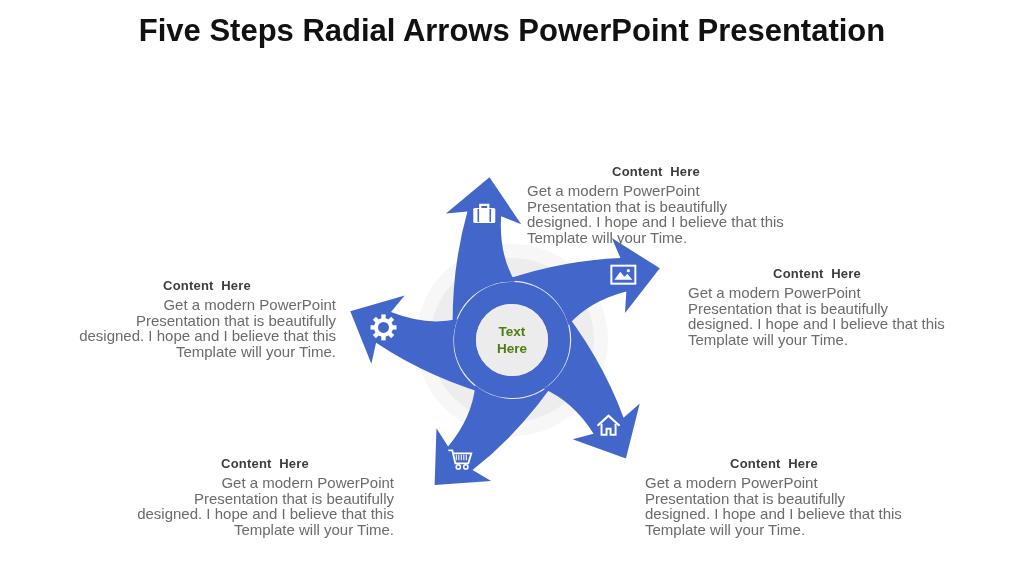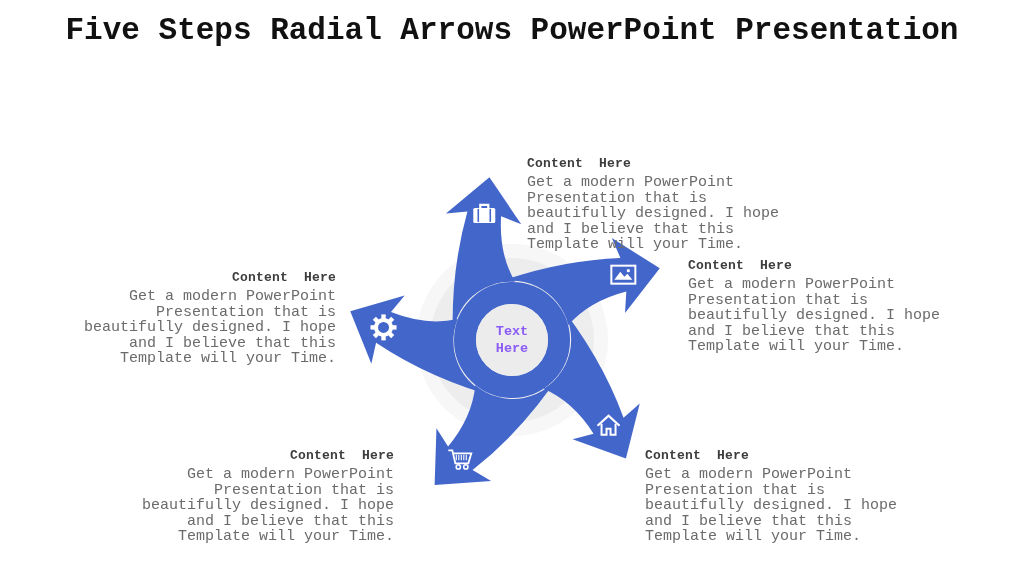--- a/index.html
+++ b/index.html
@@ -1,47 +1,47 @@
 <!DOCTYPE html>
 <html style="--arrow-blue: #4366CB; --halo-outer: #f7f7f7; --halo-inner: #ededed; --hub-fill: #ececec; --title-text: #111111; --heading-text: #3d3d3d; --body-text: #6b6b6b; --icon-white: #ffffff;"><head>
 <meta charset="utf-8">
 <style>
   html,body{margin:0;padding:0;background:#fff;}
   .slide{
     position:relative;width:1024px;height:576px;background:#ffffff;overflow:hidden;
-    font-family:Liberation Mono, monospace;
+    font-family:Liberation Sans, sans-serif;
   }
   .slide-title{
     position:absolute;top:12px;left:0;width:100%;text-align:center;
     font-size:31px;line-height:38px;font-weight:bold;color:var(--title-text);
     letter-spacing:0;margin:0;
   }
   .diagram{position:absolute;left:302px;top:130px;width:420px;height:420px;}
   .content-block{position:absolute;width:258px;}
   .content-block .heading{
     font-size:13px;font-weight:bold;color:var(--heading-text);
-    margin:8px 0 4px 0;white-space:pre-wrap;letter-spacing:.2px;
+    margin:16px 0 4px 0;white-space:pre-wrap;letter-spacing:.2px;text-align:center;
   }
   .content-block .body{
     font-size:15px;line-height:15.6px;color:var(--body-text);
     margin:0;white-space:pre-wrap;
   }
   .block-top{left:527px;top:148px;text-align:left;}
   .block-right{left:688px;top:250px;text-align:left;}
   .block-bottom-right{left:645px;top:440px;text-align:left;}
   .block-bottom-left{left:136px;top:440px;text-align:right;}
   .block-left{left:78px;top:262px;text-align:right;}
   .hub-label{
     position:absolute;left:476px;top:304px;width:72px;height:72px;border-radius:50%;
     background:var(--hub-fill);display:flex;align-items:center;justify-content:center;
     text-align:center;
   }
   .hub-label span{
     display:block;width:46px;font-size:13.5px;line-height:17px;font-weight:bold;
-    color:#8b5cf6;white-space:normal;
+    color:#4d7c0f;white-space:normal;
   }
   .arm-path{fill:var(--arrow-blue);}
   .hub-ring{fill:none;stroke:var(--arrow-blue);stroke-width:22px;}
   .icon-stroke{fill:none;stroke:var(--icon-white);}
   .icon-fill{fill:var(--icon-white);}
 </style>
 </head>
 <body>
 
 <div class="slide">

